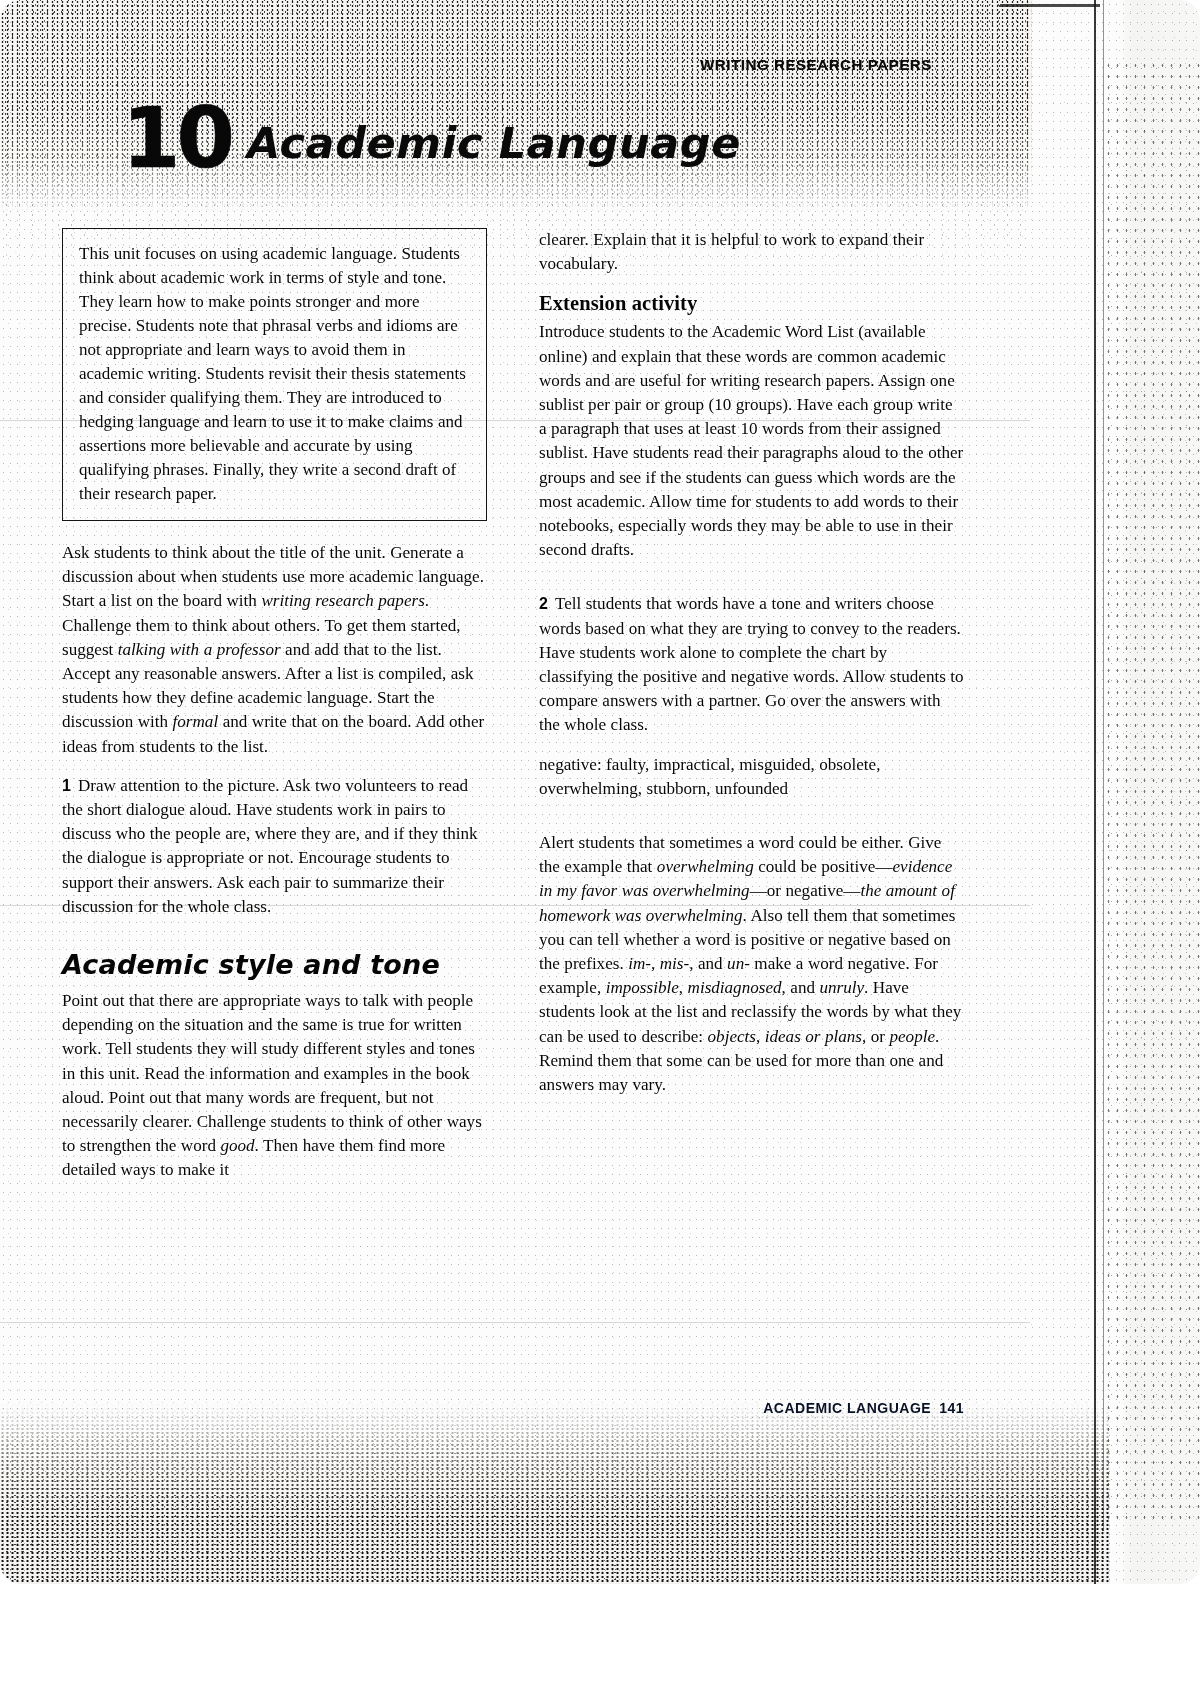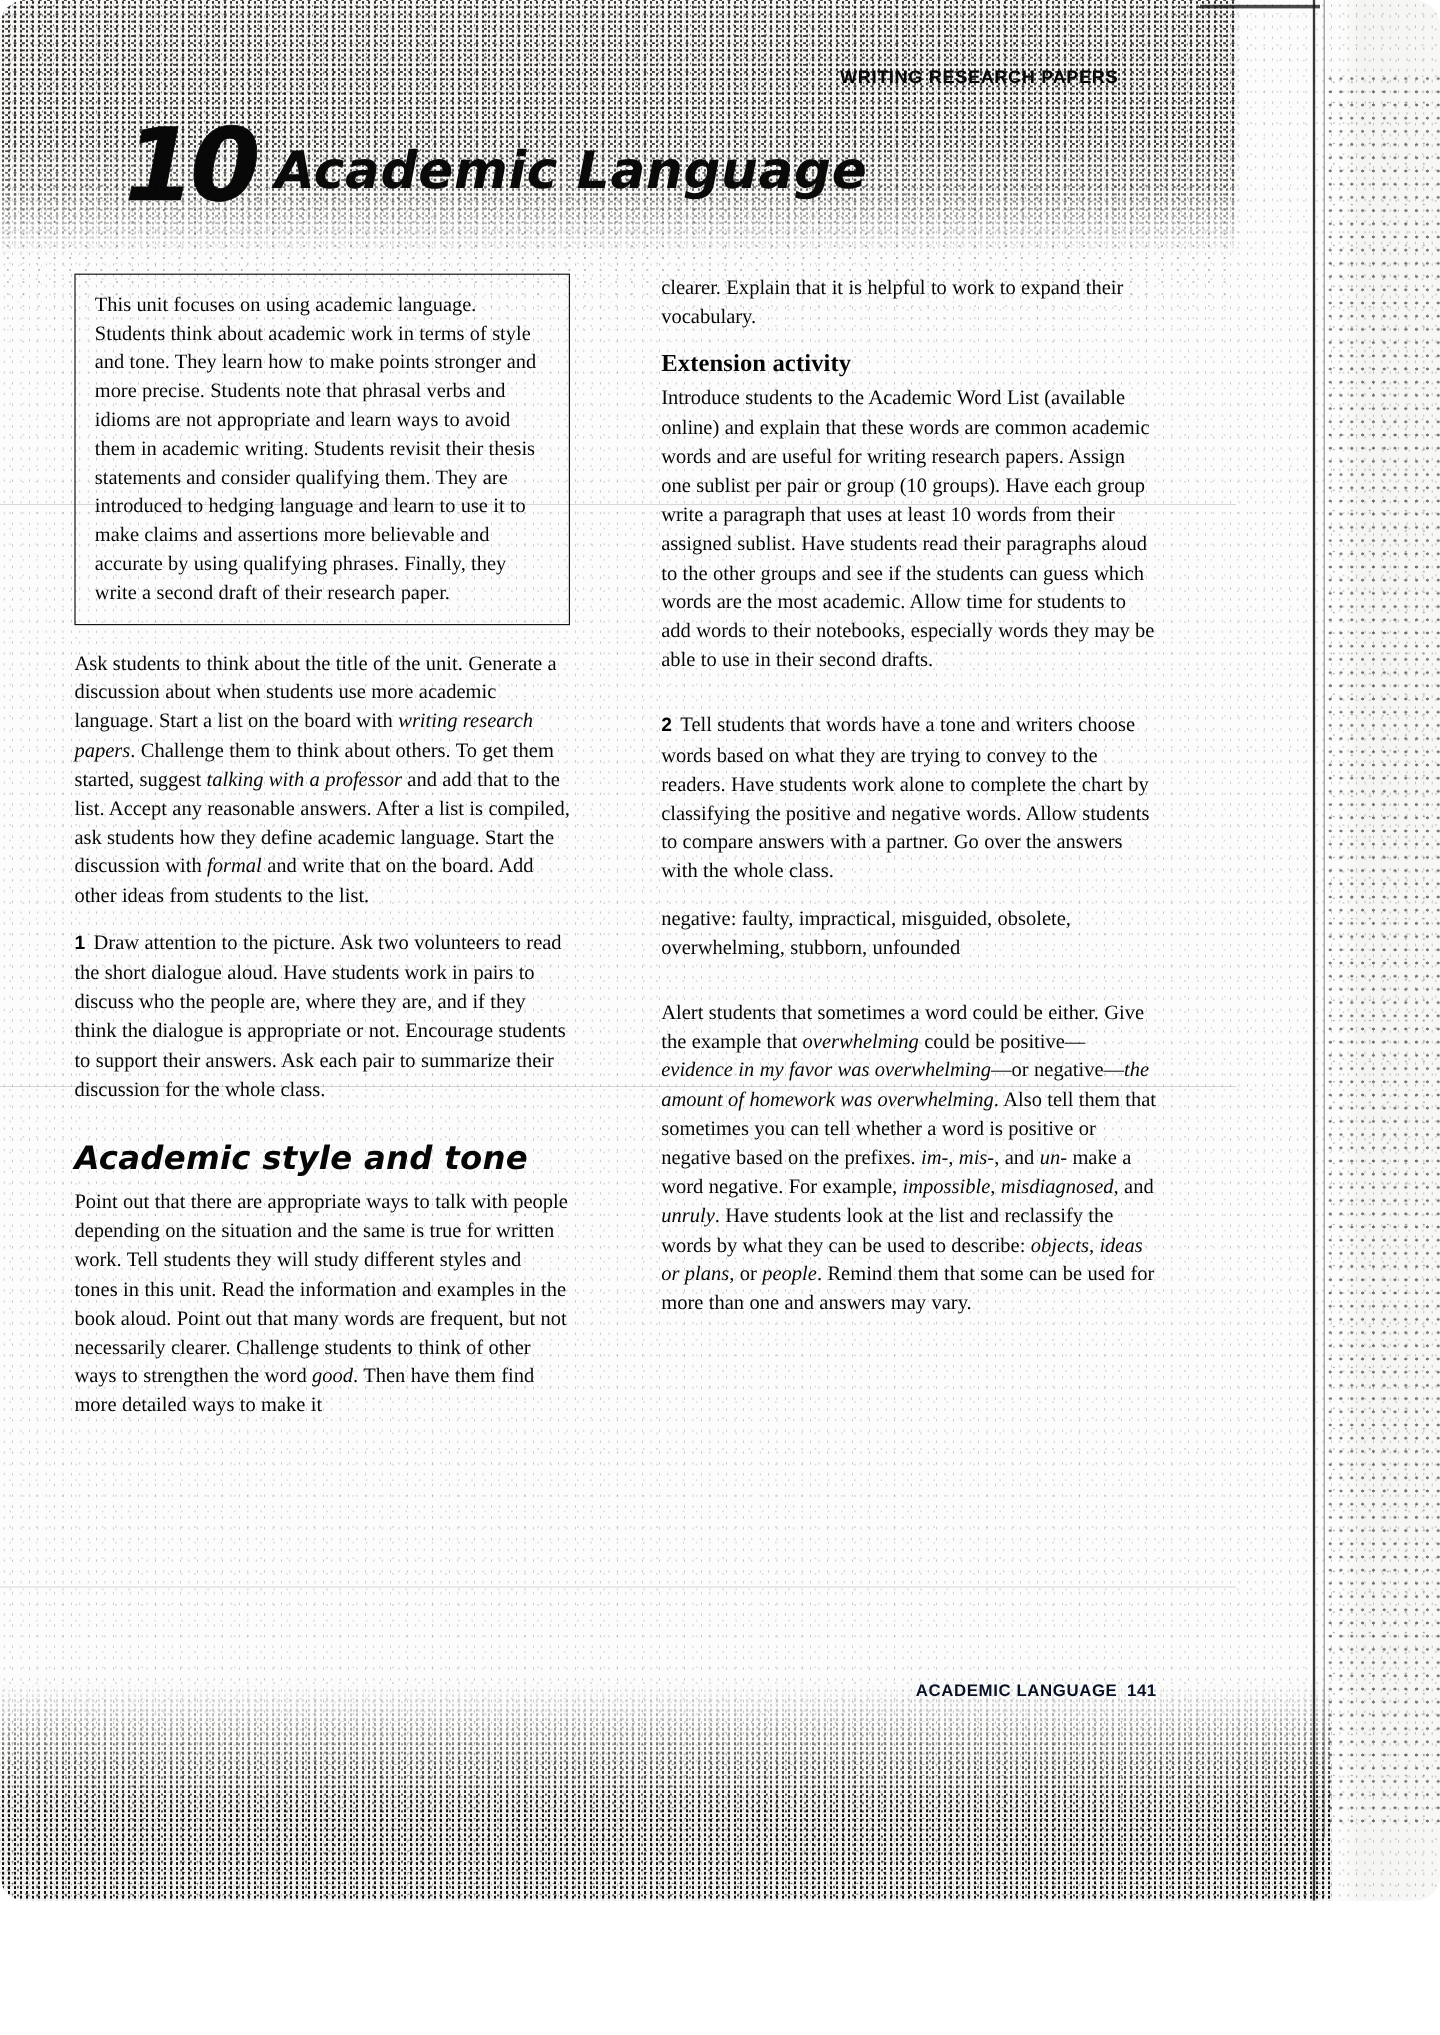--- a/index.html
+++ b/index.html
@@ -140,46 +140,46 @@
     z-index: 5;
     top: 98px;
     left: 104px;
     display: flex;
     align-items: center;
     gap: 16px;
   }
   #chapter-number {
     font-family: "DejaVu Sans", "Liberation Sans", sans-serif;
     font-weight: 700;
-    font-style: italic;
     font-size: 84px;
     line-height: 80px;
     letter-spacing: -4px;
     color: #0f0f0f;
+    margin-left: 18px;
     -webkit-text-stroke: .6px #0f0f0f;
   }
   #chapter-title {
     font-family: "DejaVu Sans", "Liberation Sans", sans-serif;
     font-weight: 700;
     font-style: italic;
     font-size: 43px;
     letter-spacing: .6px;
     color: #111;
     margin-top: 10px;
   }
 
   
   #columns {
     position: absolute;
     z-index: 5;
     top: 228px;
     left: 62px;
     width: 902px;
     display: flex;
-    gap: 76px;
+    gap: 52px;
   }
   .col { width: 425px; }
 
   .intro-box {
     border: 1.6px solid #1a1a1a;
     padding: 13px 16px 14px 16px;
     margin-bottom: 20px;
   }
 
   p.body {

